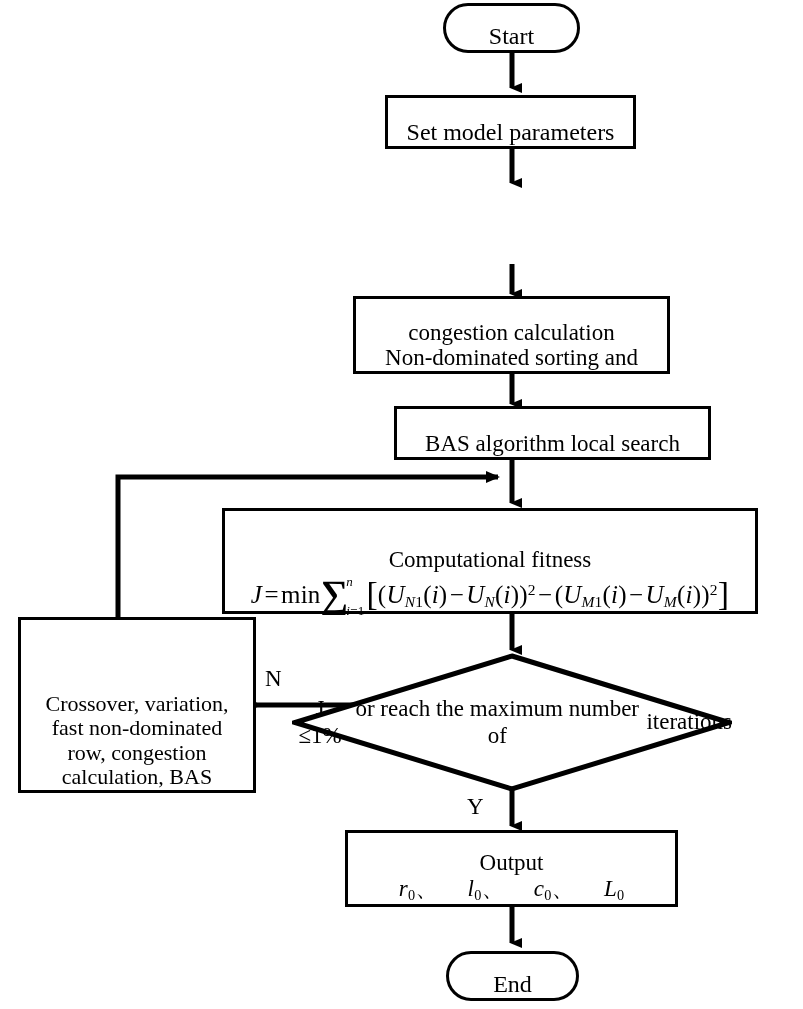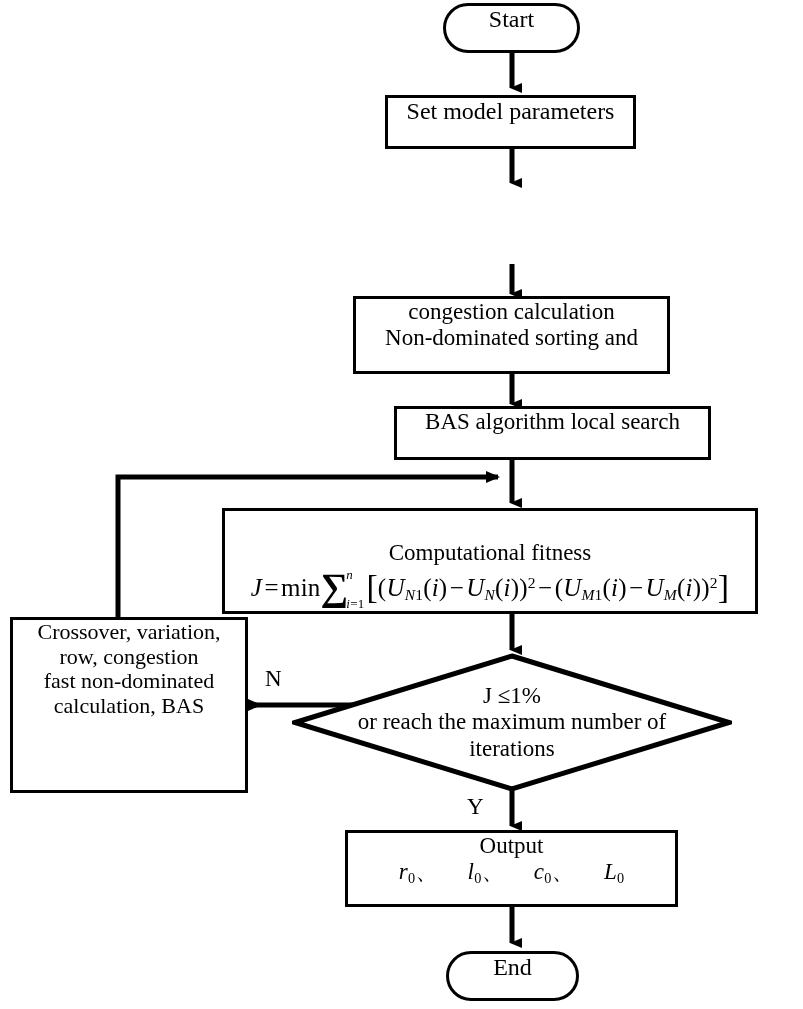--- a/index.html
+++ b/index.html
@@ -25,21 +25,21 @@
     pointer-events: none;
   }
   .node {
     position: absolute;
     box-sizing: border-box;
     background: #ffffff;
     border: 3px solid #000000;
     display: flex;
     flex-direction: column;
     align-items: center;
-    justify-content: flex-start;
+    justify-content: flex-end;
     text-align: center;
     line-height: 1.12;
   }
   .terminator {
     border-radius: 999px;
     border-width: 3px;
   }
   .node .ln {
     display: block;
     white-space: nowrap;
@@ -57,23 +57,22 @@
     left: 0;
     top: 0;
   }
   .diamond-text {
     position: absolute;
     left: 0;
     top: 0;
     width: 100%;
     height: 100%;
     display: flex;
-    flex-direction: column;
     align-items: center;
-    justify-content: center;
+    justify-content: flex-start;
     text-align: center;
     line-height: 1.14;
     font-size: 23px;
   }
   .edge-label {
     position: absolute;
     font-size: 23px;
     line-height: 1;
   }
   
@@ -177,42 +176,42 @@
 
   <div class="node" style="left:353px; top:296px; width:317px; height:78px;">
     <span class="ln f23">congestion calculation</span>
     <span class="ln f23">Non-dominated sorting and</span>
   </div>
 
   <div class="node" style="left:353px; top:406px; width:317px; height:54px;margin-left:41px;">
     <span class="ln f23">BAS algorithm local search</span>
   </div>
 
-  <div class="node" style="left:222px; top:508px; width:536px; height:106px; justify-content:center; padding-top:22px;">
+  <div class="node" style="left:222px; top:508px; width:536px; height:106px; justify-content:flex-end; padding-top:22px;">
     <span class="ln f23">Computational fitness</span>
     <span class="ln f23 formula" style="margin-top:0; font-size:25px;">
       <span class="mi">J</span> = min<span class="bigsum">∑</span><span class="sumlim"><span class="top">n</span><span class="bot"><span class="mi">i</span>=1</span></span><span class="brk">[</span><span class="paren">(</span><span class="mi">U</span><span class="subi">N</span><span class="sub">1</span><span class="paren">(</span><span class="mi">i</span><span class="paren">)</span> − <span class="mi">U</span><span class="subi">N</span><span class="paren">(</span><span class="mi">i</span><span class="paren">))</span><span class="sup">2</span> − <span class="paren">(</span><span class="mi">U</span><span class="subi">M</span><span class="sub">1</span><span class="paren">(</span><span class="mi">i</span><span class="paren">)</span> − <span class="mi">U</span><span class="subi">M</span><span class="paren">(</span><span class="mi">i</span><span class="paren">))</span><span class="sup">2</span><span class="brk">]</span>
     </span>
   </div>
 
   <div class="diamond-wrap" style="left:292px; top:653px; width:440px; height:139px;">
     <svg class="diamond-shape" width="440" height="139" viewBox="0 0 440 139">
       <polygon points="220,3 437,69.5 220,136 3,69.5" fill="#ffffff" stroke="#000000" stroke-width="5" stroke-linejoin="miter"></polygon>
     </svg>
     <div class="diamond-text">
       <span class="ln">J ≤1%</span>
       <span class="ln">or reach the maximum number of</span>
       <span class="ln">iterations</span>
     </div>
   </div>
 
-  <div class="node" style="left:10px; top:617px; width:238px; height:176px;">
+  <div class="node" style="left:18px; top:617px; width:238px; height:176px;">
     <span class="ln f22">Crossover, variation,</span>
+    <span class="ln f22">fast non-dominated</span>
     <span class="ln f22">row, congestion</span>
-    <span class="ln f22">fast non-dominated</span>
     <span class="ln f22">calculation, BAS</span>
   </div>
 
   <div class="node" style="left:345px; top:830px; width:333px; height:77px;">
     <span class="ln f23">Output</span>
     <span class="ln f23 formula">
       <span class="mi">r</span><span class="sub">0</span><span class="ideo">、</span> 
       <span class="mi">l</span><span class="sub">0</span><span class="ideo">、</span> 
       <span class="mi">c</span><span class="sub">0</span><span class="ideo">、</span> 
       <span class="mi">L</span><span class="sub">0</span>

